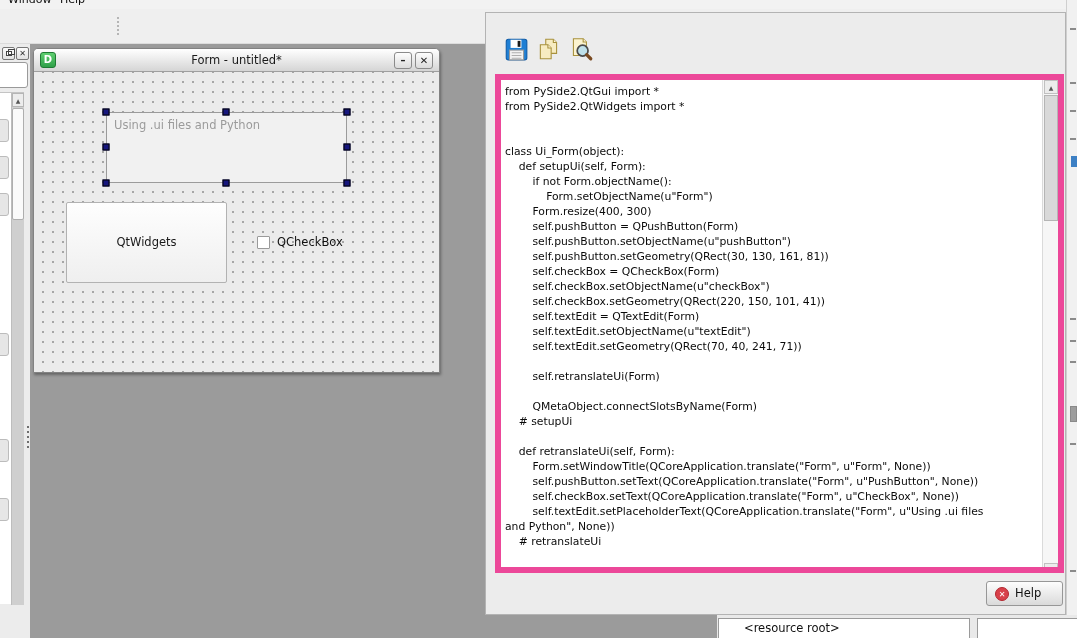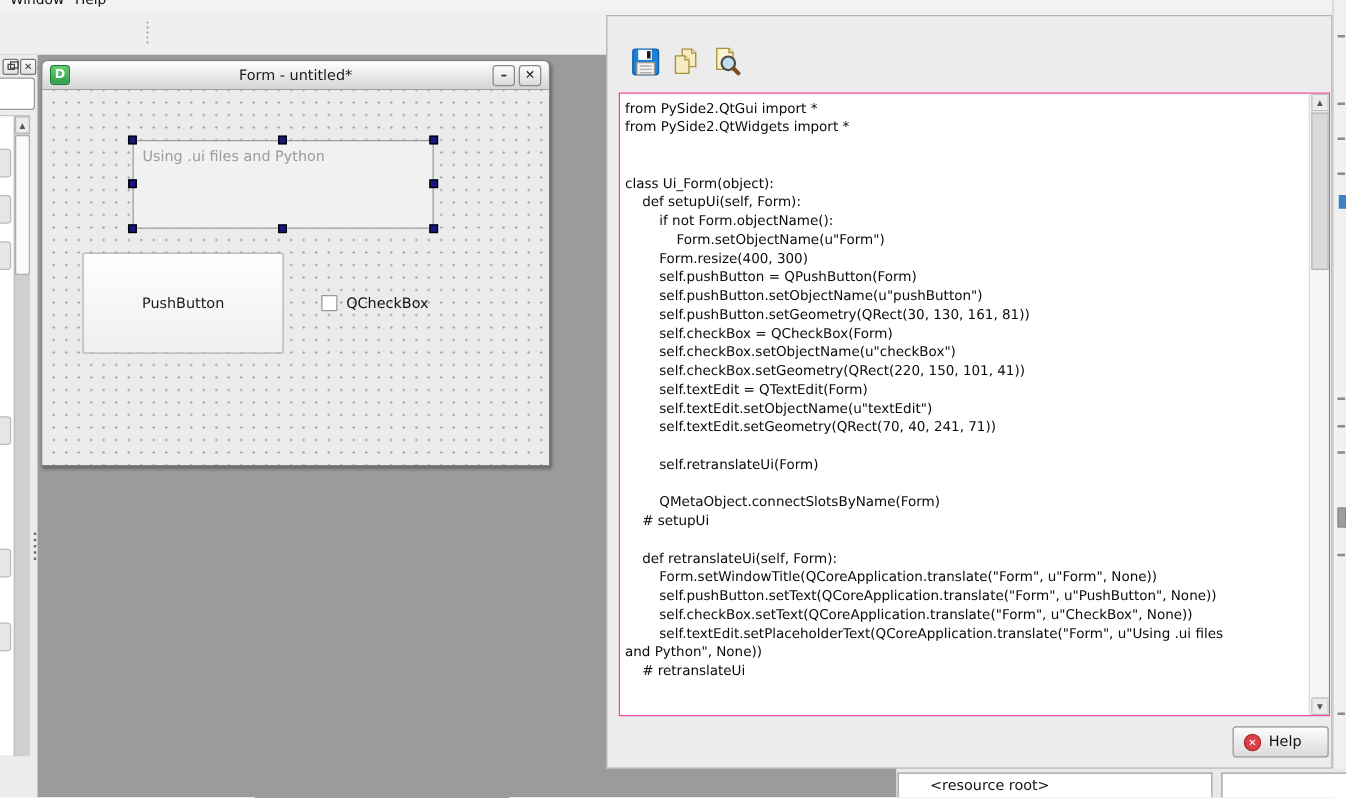--- a/index.html
+++ b/index.html
@@ -67,21 +67,21 @@
                  border:1px solid #b2b2b2; border-radius:2px; text-align:center; font-size:11.5px; color:#1a1a1a; }
   .qpushbutton span { line-height:79px; }
   .qcheckbox { position:absolute; left:222px; top:150px; width:101px; height:41px; }
   .qcheckbox .box { position:absolute; left:1px; top:14px; width:13px; height:13px; background:#fff; border:1px solid #9a9a9a; border-radius:1px; }
   .qcheckbox .lbl { position:absolute; left:21px; top:0; font-size:11.5px; color:#111; line-height:41px; }
 
   
   .code-dialog { position:absolute; left:485px; top:12px; width:581px; height:603px; background:#ececec; border:1px solid #b3b3b3; }
   .cd-tbb { position:absolute; top:23px; width:26px; height:26px; }
   .cd-tbb svg { width:26px; height:26px; display:block; }
-  .code-view { position:absolute; left:9px; top:61px; width:569px; height:499px; background:#fff; border:1px solid #ec4899; overflow:hidden; }
+  .code-view { position:absolute; left:9px; top:61px; width:569px; height:499px; background:#fff; border:6px solid #ec4899; overflow:hidden; }
   .code-view pre { position:absolute; left:4px; top:4px; width:545px; font-family:"DejaVu Sans","Liberation Sans",sans-serif;
                    font-size:10.8px; line-height:15px; color:#0a0a0a; white-space:pre; }
   .vscroll { position:absolute; right:0; top:0; width:16px; height:497px; background:#f6f6f6; border-left:1px solid #dadada; }
   .vscroll .sb-btn { position:absolute; left:1px; width:14px; height:14px; background:#ececec; border:1px solid #c0c0c0;
                      font-size:6px; text-align:center; line-height:13px; color:#555; }
   .vs-thumb { position:absolute; left:1px; top:15px; width:14px; height:126px; background:#d9d9d9; border:1px solid #b5b5b5; }
   .close-btn { position:absolute; left:500px; top:568px; width:77px; height:25px; background:linear-gradient(#fdfdfd,#dadada);
                border:1px solid #979797; border-radius:3px; }
   .close-btn .red-x { position:absolute; left:8px; top:5px; width:14px; height:14px; border-radius:50%; background:#d8404a;
                       border:1px solid #b32730; color:#fff; font-size:8px; font-weight:bold; text-align:center; line-height:13px; }
@@ -288,21 +288,21 @@
       <div class="handle" style="left:72px;top:40px"></div>
       <div class="handle" style="left:192px;top:40px"></div>
       <div class="handle" style="left:313px;top:40px"></div>
       <div class="handle" style="left:72px;top:75px"></div>
       <div class="handle" style="left:313px;top:75px"></div>
       <div class="handle" style="left:72px;top:111px"></div>
       <div class="handle" style="left:192px;top:111px"></div>
       <div class="handle" style="left:313px;top:111px"></div>
 
       <div class="qpushbutton">
-        <span>PushButton</span>
+        <span>QtWidgets</span>
       </div>
 
       <div class="qcheckbox">
         <div class="box"></div>
         <span class="lbl">QCheckBox</span>
       </div>
     </div>
   </div>
 
   <div class="code-dialog">

